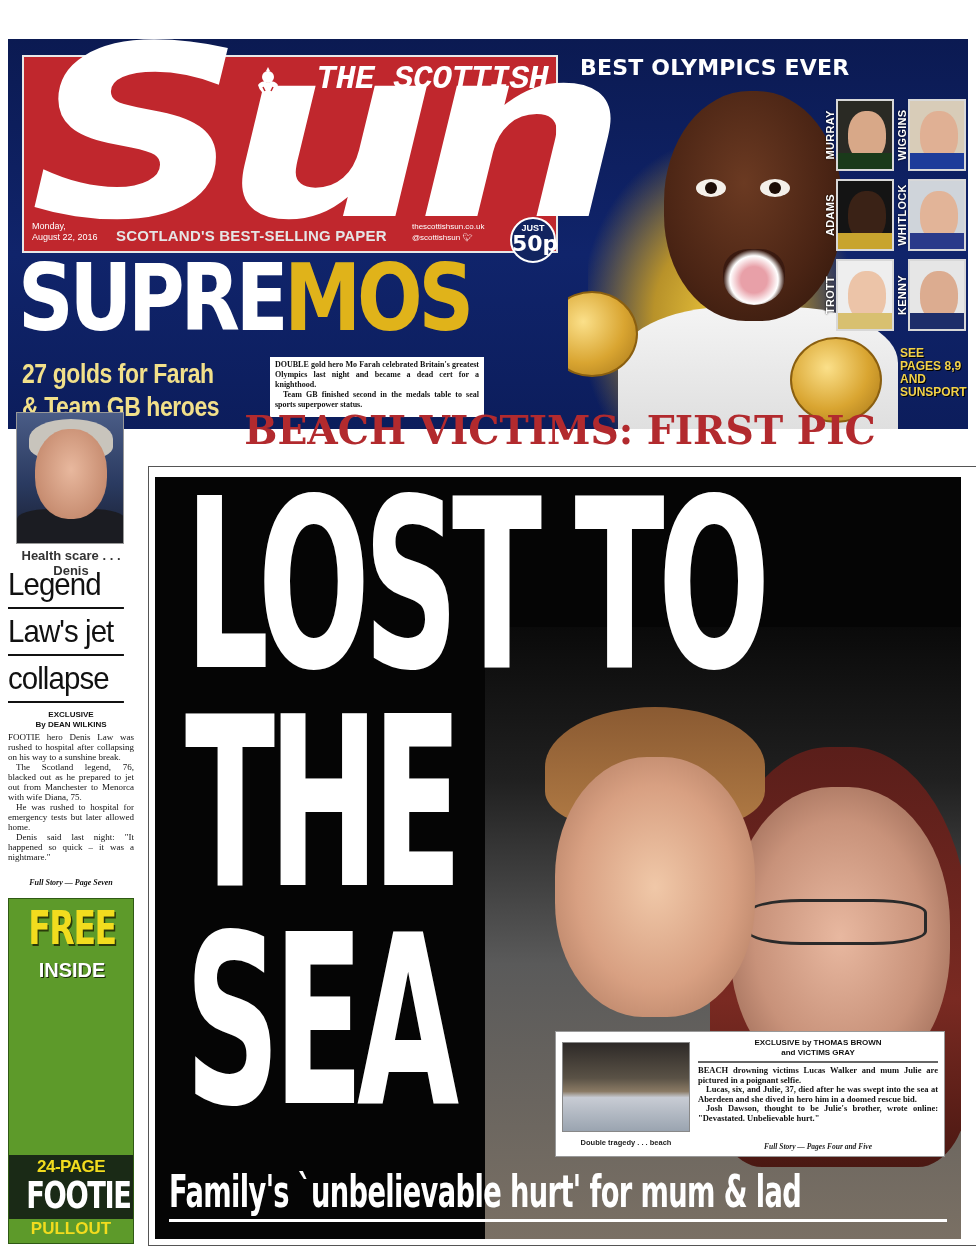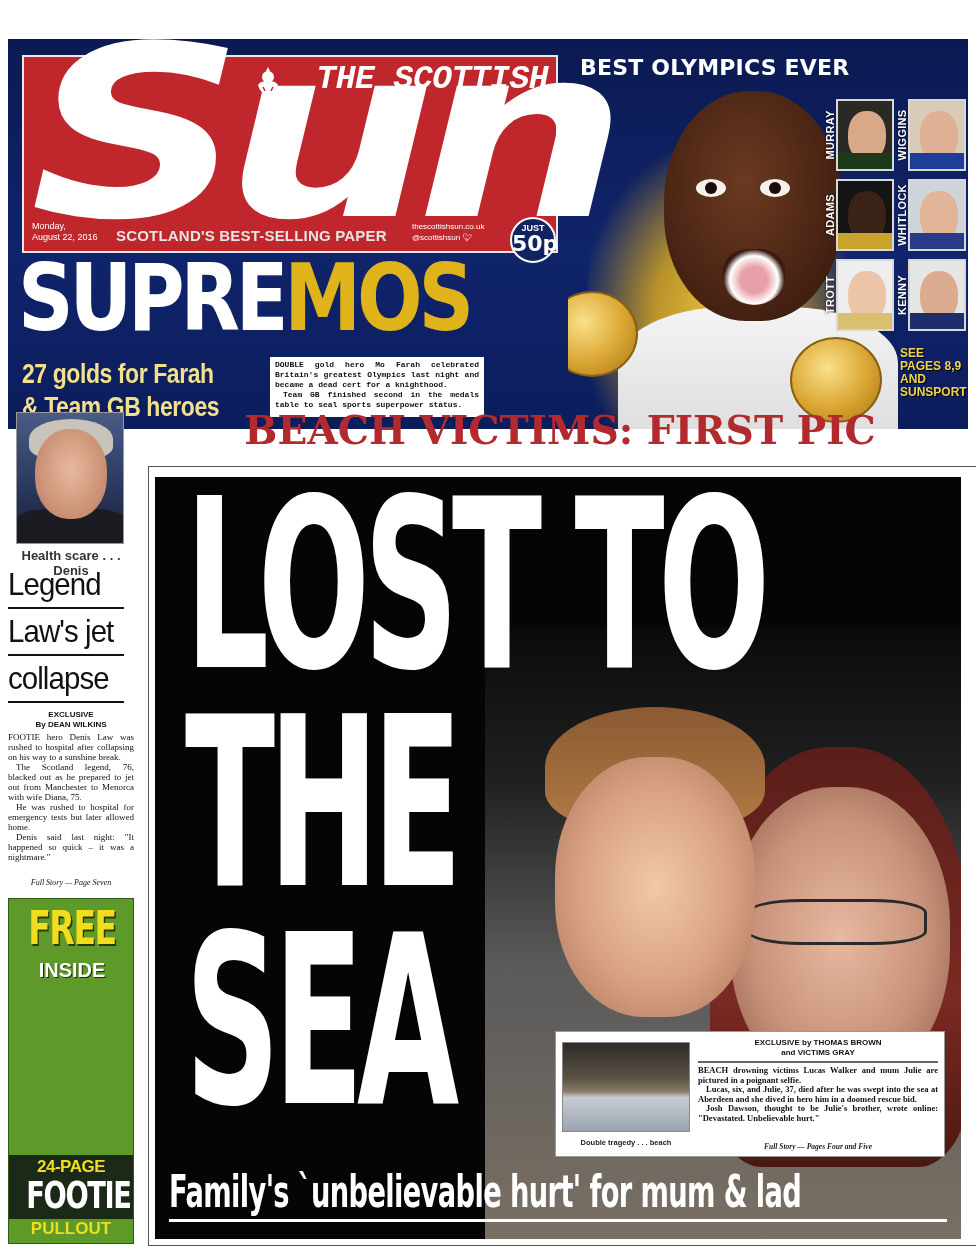--- a/index.html
+++ b/index.html
@@ -53,21 +53,21 @@
     font-weight: bold; font-size: 92px; letter-spacing: -5px; line-height: 1;
     transform: scaleX(0.84); transform-origin: left top; color: #fff;
   }
   .supremos .gold { color: #e0b31a; }
   .sub-deck {
     position: absolute; left: 14px; top: 318px; font-weight: bold; font-size: 28px; line-height: 33px;
     color: #f2e08a; transform: scaleX(0.82); transform-origin: left top; letter-spacing: -0.5px;
   }
   .olympics-blurb {
     position: absolute; left: 262px; top: 318px; width: 214px; height: 60px; background: #fff;
-    font-family: Liberation Mono, monospace; font-size: 8px; line-height: 10px; color: #111;
+    font-family: Liberation Serif, serif; font-size: 8px; line-height: 10px; color: #111;
     padding: 3px 5px; font-weight: bold; text-align: justify;
   }
 
   
   .farah-photo {
     position: absolute; left: 560px; top: 0; width: 400px; height: 390px; overflow: hidden;
   }
   .farah-glow { position: absolute; left: 20px; top: 110px; width: 260px; height: 280px;
     background: radial-gradient(ellipse at 50% 60%, #e8c23a 0%, #b8922a 35%, rgba(16,36,107,0) 75%); }
   .farah-head { position: absolute; left: 96px; top: 52px; width: 178px; height: 230px; border-radius: 48% 48% 46% 46%;
@@ -119,21 +119,21 @@
     position: absolute; left: 8px; top: 562px; width: 126px;
     font-family: "Liberation Sans", sans-serif; font-size: 32px; line-height: 45px; color: #111; letter-spacing: -1px;
   }
   .law-headline div { border-bottom: 2px solid #111; height: 47px; transform: scaleX(0.92); transform-origin: left center; white-space: nowrap; }
   .law-byline { position: absolute; left: 8px; top: 710px; width: 126px; text-align: center; font-size: 8px; font-weight: bold; line-height: 10px; color: #111; }
   .law-body { position: absolute; left: 8px; top: 732px; width: 126px; font-family: "Liberation Serif", serif;
     font-size: 9px; line-height: 10px; color: #111; text-align: justify; }
   .law-body p { text-indent: 8px; }
   .law-body p:first-child { text-indent: 0; }
   .law-fullstory { position: absolute; left: 8px; top: 878px; width: 126px; text-align: center;
-    font-family: "Liberation Serif", serif; font-style: italic; font-weight: normal; font-size: 8px; color: #111; }
+    font-family: "Liberation Serif", serif; font-style: italic; font-weight: bold; font-size: 8px; color: #111; }
 
   
   .promo {
     position: absolute; left: 8px; top: 898px; width: 126px; height: 346px; background: #5d9a2a; border: 1px solid #2f5a14;
   }
   .promo-free { position: absolute; left: 0; top: 2px; width: 126px; text-align: center; font-family: "DejaVu Sans", sans-serif;
     font-weight: bold; font-size: 46px; color: #f2dc1e; transform: scaleX(0.72); letter-spacing: -2px; text-shadow: 2px 2px 0 #2a3a0a; }
   .promo-inside { position: absolute; left: 0; top: 60px; width: 126px; text-align: center; font-weight: bold; font-size: 20px;
     color: #fff; letter-spacing: 0px; text-shadow: 1px 1px 0 #1a2a08; }
   .promo-mag { position: absolute; left: 6px; top: 90px; width: 116px; height: 154px; border: 2px solid #c8c8c8;

